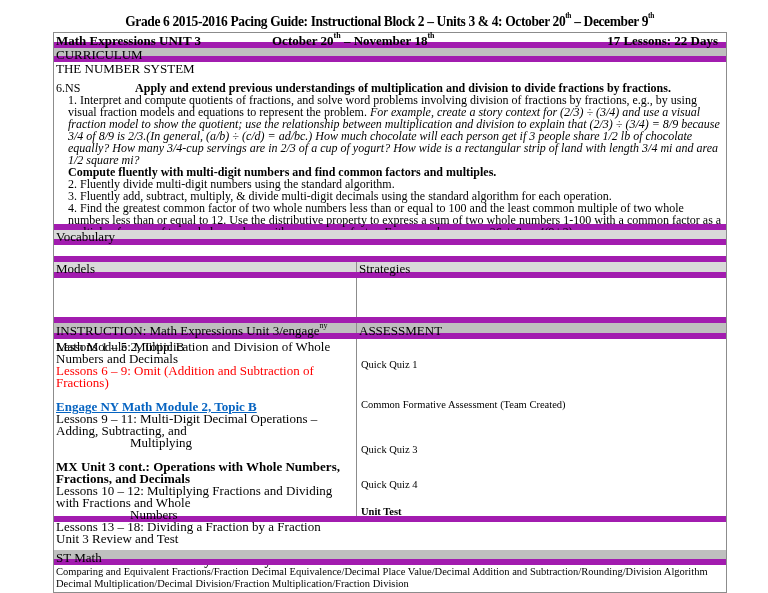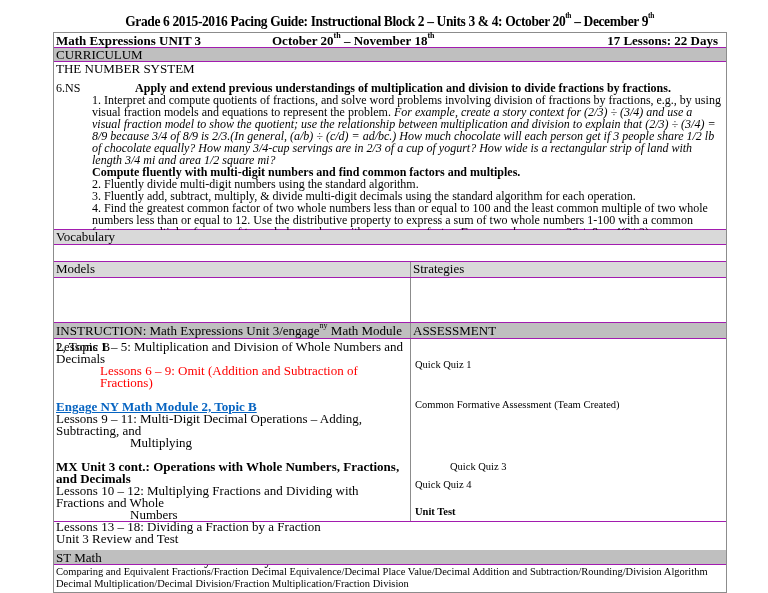--- a/index.html
+++ b/index.html
@@ -2,36 +2,36 @@
 <html><head>
 <meta charset="utf-8">
 <style>
   html, body { margin: 0; padding: 0; background: #ffffff; }
   body { width: 768px; height: 593px; position: relative; overflow: hidden;
          font-family: "Liberation Serif", "DejaVu Serif", serif; color: #000; }
   .title { position: absolute; left: 0; top: 13px; width: 780px; text-align: center;
            font-weight: bold; font-size: 14.5px; letter-spacing: -0.4px; transform: scaleX(0.93); transform-origin: 384px 0; }
   sup { font-size: 8px; vertical-align: top; line-height: 8px; position: relative; top: -1px; }
   .tbl { position: absolute; left: 53px; top: 32px; width: 674px; border: 1px solid #8c8c8c; box-sizing: border-box; }
-  .row { border-bottom: 1px solid #a21caf; box-sizing: border-box; position: relative; }
+  .row { border-bottom: 6px solid #a21caf; box-sizing: border-box; position: relative; }
   .row:last-child { border-bottom: none; }
   .band-dark { background: #bfbfbf; }
   .band-light { background: #d9d9d9; }
   .cell { font-size: 13px; line-height: 14px; padding: 0 0 0 2px; }
   .hdr { display: flex; height: 15px; font-weight: bold; font-size: 13px; line-height: 15px; }
   .hdr span { display: block; }
   .two { display: flex; }
-  .two > .c1 { width: 357px; border-right: 1px solid #8c8c8c; box-sizing: border-box; }
+  .two > .c1 { width: 303px; border-right: 1px solid #8c8c8c; box-sizing: border-box; }
   .two > .c2 { flex: 1; }
   .std { font-size: 12px; line-height: 12px; padding: 6px 4px 6px 2px; position: relative; }
   .std .code { position: absolute; left: 2px; top: 6px; }
   .std .lead { font-weight: bold; margin-left: 0; }
   .std p { margin: 0; }
   i { font-style: italic; }
-  .red { color: #ff0000; margin-left: 44px; }
+  .red { color: #ff0000; }
   .link { color: #0563c1; font-weight: bold; text-decoration: underline; cursor: pointer; text-align: right; }
   .inst { font-size: 13px; line-height: 12px; padding: 2px 2px 4px 2px; }
   .inst .hang { padding-left: 74px; }
   .assess { font-size: 10.5px; line-height: 12px; padding: 0 0 0 4px; position: relative; height: 100%; }
   .assess div { position: absolute; left: 4px; }
   .bold { font-weight: bold; }
   .bullet { padding-left: 14px; margin-top: 10px; }
   .bullet .dot { display: inline-block; width: 20px; }
   .st { font-size: 10.5px; line-height: 12px; padding: 1px 2px 2px 2px; }
 </style>
@@ -52,21 +52,21 @@
 
   <div class="row band-dark cell" style="height:14px;">CURRICULUM</div>
 
   <div class="row" style="height:168px;">
     <div class="cell" style="height:14px;">THE NUMBER SYSTEM</div>
     <div class="std">
       <span class="code">6.NS</span>
       <div style="margin-left:28px;text-align:center;">
         <p class="lead">Apply and extend previous understandings of multiplication and division to divide fractions by fractions.</p>
       </div>
-      <div style="margin-left:36px;">
+      <div style="margin-left:12px;">
         <p><span>1. Interpret and compute quotients of fractions, and solve word problems involving division of fractions by fractions, e.g., by using visual fraction models and equations to represent the problem. </span><i>For example, create a story context for (2/3) ÷ (3/4) and use a visual fraction model to show the quotient; use the relationship between multiplication and division to explain that (2/3) ÷ (3/4) = 8/9 because 3/4 of 8/9 is 2/3.(In general, (a/b) ÷ (c/d) = ad/bc.) How much chocolate will each person get if 3 people share 1/2 lb of chocolate equally? How many 3/4-cup servings are in 2/3 of a cup of yogurt? How wide is a rectangular strip of land with length 3/4 mi and area 1/2 square mi?</i></p>
         <p class="lead">Compute fluently with multi-digit numbers and find common factors and multiples.</p>
         <p>2. Fluently divide multi-digit numbers using the standard algorithm.</p>
         <p>3. Fluently add, subtract, multiply, &amp; divide multi-digit decimals using the standard algorithm for each operation.</p>
         <p><span>4. Find the greatest common factor of two whole numbers less than or equal to 100 and the least common multiple of two whole numbers less than or equal to 12. Use the distributive property to express a sum of two whole numbers 1-100 with a common factor as a multiple of a sum of two whole numbers with no common factor. </span><i>For example, express 36 + 8 as 4(9+2).</i></p>
       </div>
     </div>
   </div>
 
   <div class="row band-light cell" style="height:15px;">Vocabulary</div>
@@ -97,21 +97,21 @@
       <div class="bold">MX Unit 3 cont.: Operations with Whole Numbers, Fractions, and Decimals</div>
       <div>Lessons 10 – 12: Multiplying Fractions and Dividing with Fractions and Whole</div>
       <div class="hang">Numbers</div>
       <div>Lessons 13 – 18: Dividing a Fraction by a Fraction</div>
       <div>Unit 3 Review and Test</div>
       <div class="bullet bold"><span class="dot">•</span><span>Lessons 5 and 12 may take 2 days</span></div>
     </div>
     <div class="c2 assess">
       <div style="top:20px;">Quick Quiz 1</div>
       <div style="top:60px;">Common Formative Assessment (Team Created)</div>
-      <div style="top:122px;margin-left:35px;">Quick Quiz 3</div>
+      <div style="top:105px;">Quick Quiz 3</div>
       <div style="top:140px;">Quick Quiz 4</div>
       <div class="bold" style="top:167px;">Unit Test</div>
     </div>
   </div>
 
   <div class="row band-dark cell" style="height:15px; line-height:15px;margin-top:28px;">ST Math</div>
   <div class="row st">
     <div>Comparing and Equivalent Fractions/Fraction Decimal Equivalence/Decimal Place Value/Decimal Addition and Subtraction/Rounding/Division Algorithm</div>
     <div>Decimal Multiplication/Decimal Division/Fraction Multiplication/Fraction Division</div>
   </div>

